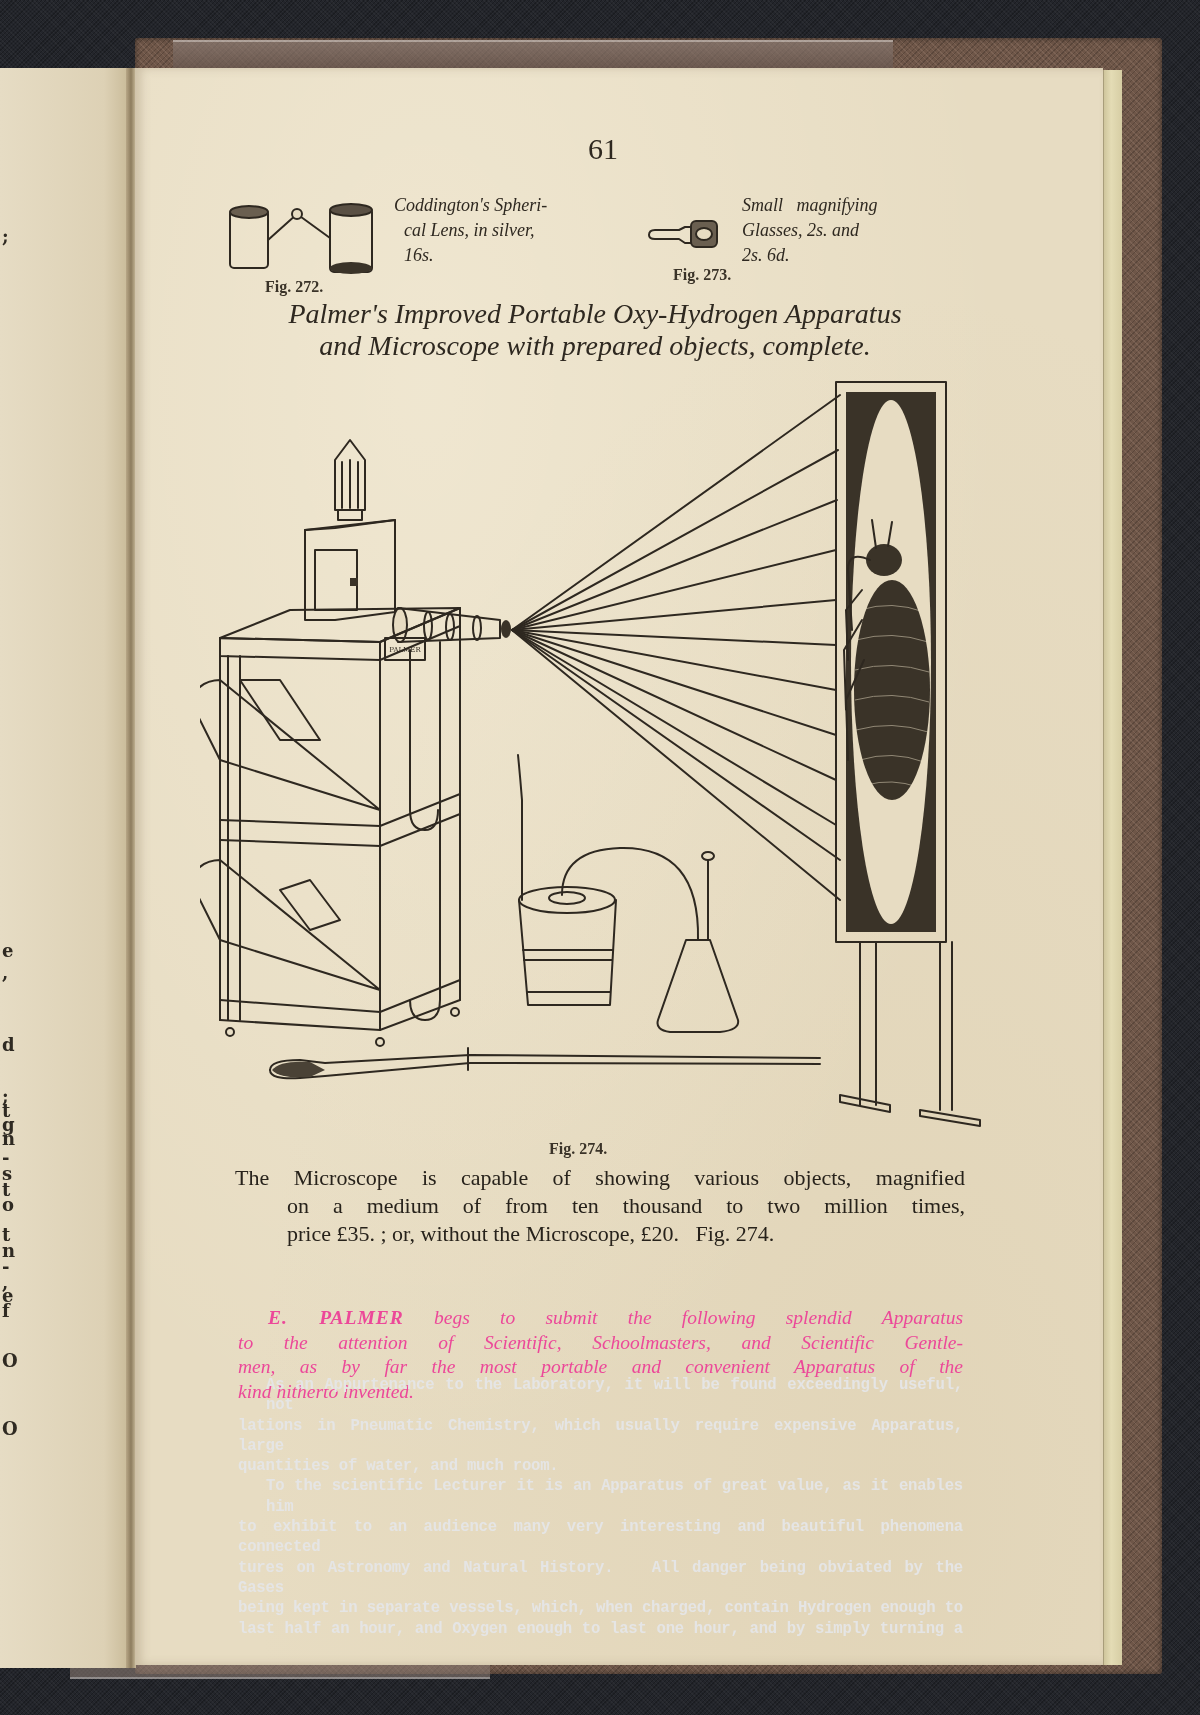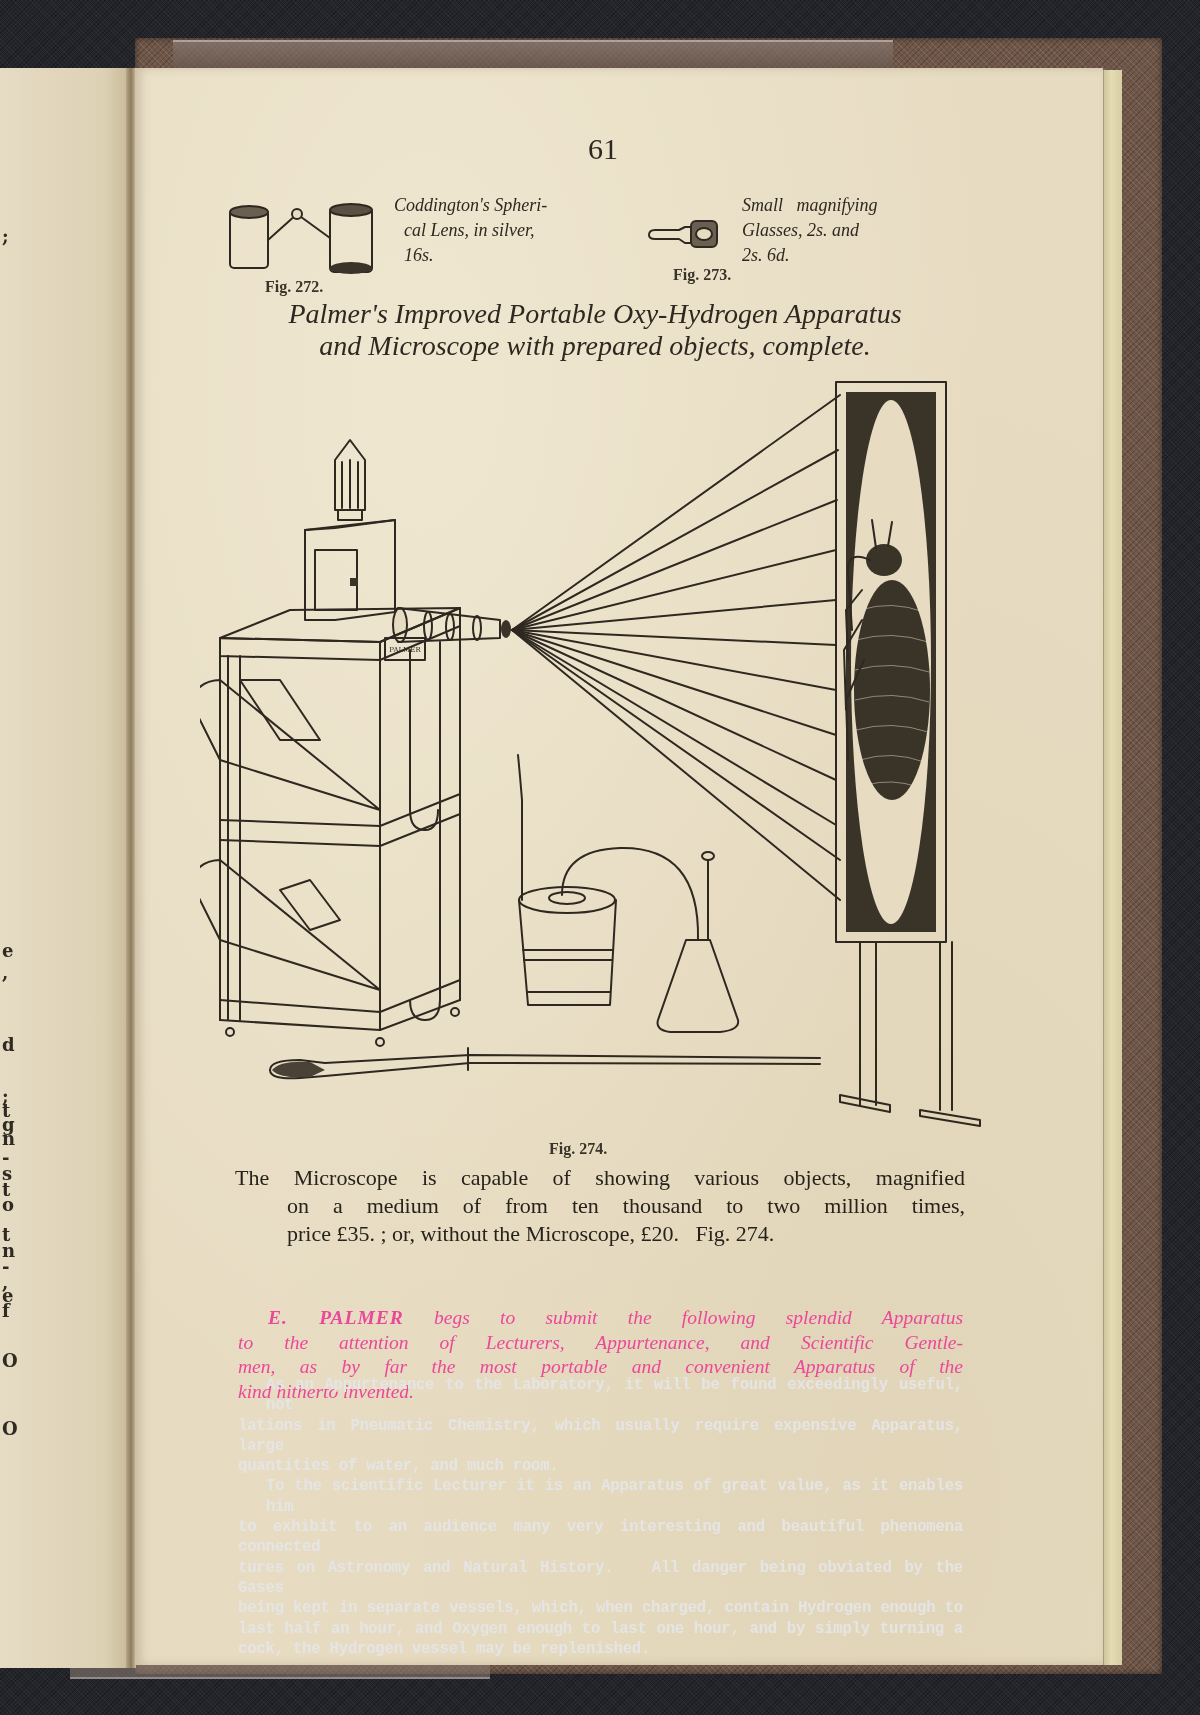--- a/index.html
+++ b/index.html
@@ -262,32 +262,31 @@
 <div class="txt figcap" style="left:549px;top:1140px">Fig. 274.</div>
 
 <div class="txt para-main">
   <span class="line">The Microscope is capable of showing various objects, magnified</span>
   <span class="line indent">on a medium of from ten thousand to two million times,</span>
   <span class="line indent last" style="white-space:pre">price £35. ; or, without the Microscope, £20.   Fig. 274.</span>
 </div>
 
 <div class="txt para-italic">
   <span class="line" style="padding-left:30px"><span class="lead">E. PALMER</span><span> begs to submit the following splendid Apparatus</span></span>
-  <span class="line">to the attention of Lecturers, Appurtenance, and Scientific Gentle-</span>
+  <span class="line">to the attention of Scientific, Schoolmasters, and Scientific Gentle-</span>
   <span class="line">men, as by far the most portable and convenient Apparatus of the</span>
   <span class="line last">kind hitherto invented.</span>
 </div>
 
 <div class="txt para-body">
   <div>
     <span class="line" style="padding-left:28px">As an Appurtenance to the Laboratory, it will be found exceedingly useful, not</span>
     <span class="line">lations in Pneumatic Chemistry, which usually require expensive Apparatus, large</span>
     <span class="line last">quantities of water, and much room.</span>
   </div>
   <div>
     <span class="line" style="padding-left:28px">To the scientific Lecturer it is an Apparatus of great value, as it enables him</span>
     <span class="line">to exhibit to an audience many very interesting and beautiful phenomena connected</span>
     <span class="line" style="white-space:pre-wrap">tures on Astronomy and Natural History.   All danger being obviated by the Gases</span>
     <span class="line">being kept in separate vessels, which, when charged, contain Hydrogen enough to</span>
     <span class="line">last half an hour, and Oxygen enough to last one hour, and by simply turning a</span>
-    <span class="line last">cock, the Hydrogen vessel may be replenished.</span>
   </div>
 </div>
 
 </body></html>

